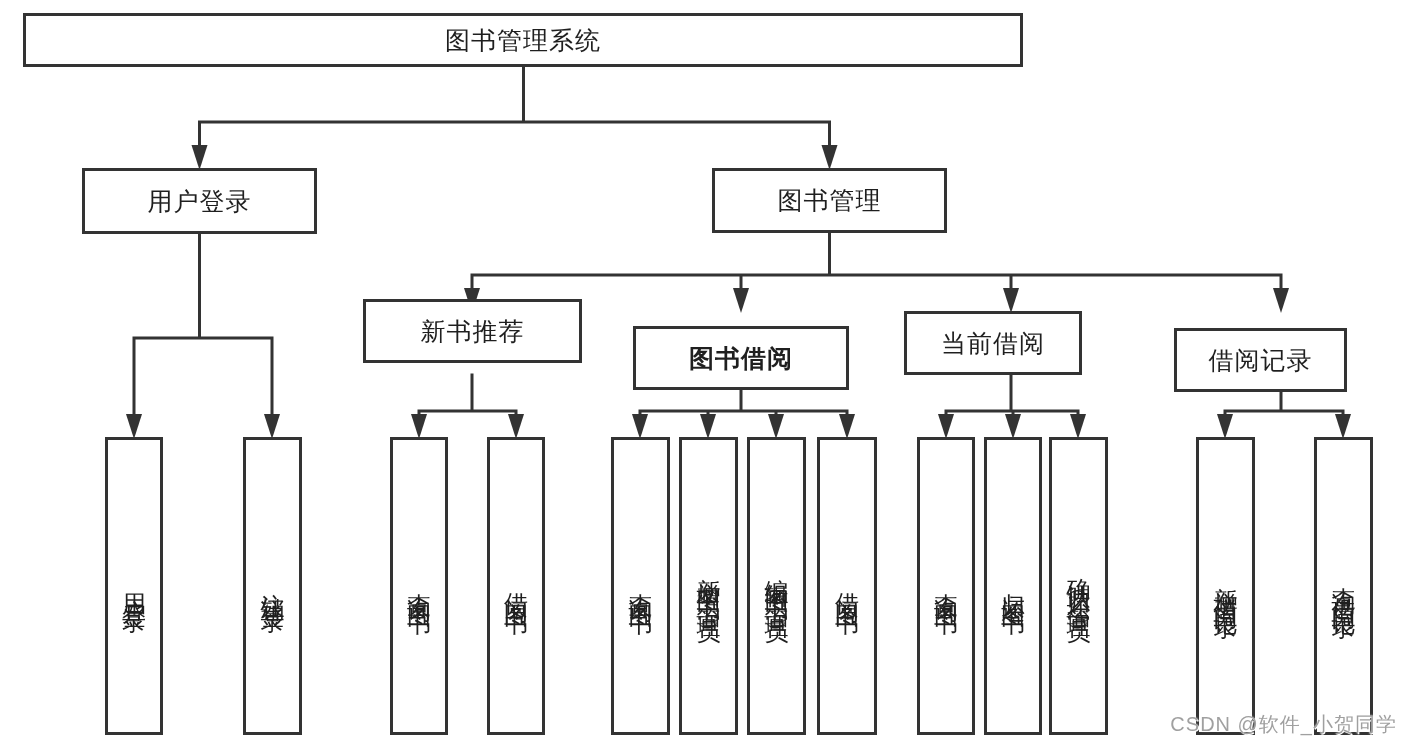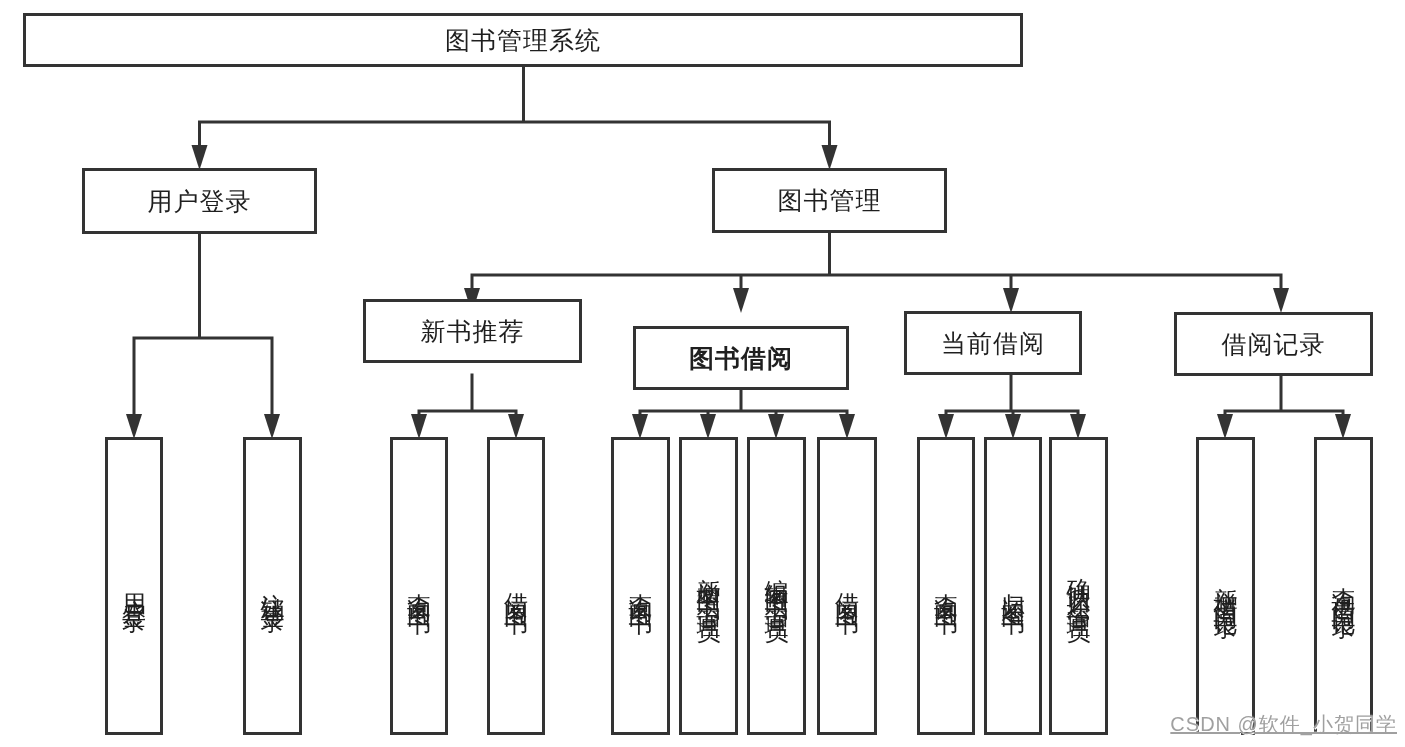--- a/index.html
+++ b/index.html
@@ -48,21 +48,20 @@
   #watermark {
     position: absolute;
     right: 8px;
     bottom: 9px;
     z-index: 5;
     font-size: 20px;
     color: #a0a0a0;
     letter-spacing: 1px;
     text-shadow: 0 0 2px #ffffff, 1px 1px 0 #ffffff;
     white-space: nowrap;
-    text-decoration: underline;
   }
 </style>
 </head>
 <body>
 
 <div id="canvas">
 
   <svg id="connectors" viewBox="0 0 1405 747" xmlns="http://www.w3.org/2000/svg">
 
     <path class="connector-line" d="M523.5 67 V122 M199.5 122 H829.5 M199.5 122 V150 M829.5 122 V150"></path>
@@ -112,21 +111,21 @@
 
   <div class="box h-box" style="left:363px; top:299px; width:219px; height:64px;">
     <span>新书推荐</span>
   </div>
   <div class="box h-box" style="left:633px; top:326px; width:216px; height:64px;font-weight:bold;">
     <span>图书借阅</span>
   </div>
   <div class="box h-box" style="left:904px; top:311px; width:178px; height:64px;">
     <span>当前借阅</span>
   </div>
-  <div class="box h-box" style="left:1174px; top:312px; width:199px; height:64px;">
+  <div class="box h-box" style="left:1174px; top:328px; width:173px; height:64px;">
     <span>借阅记录</span>
   </div>
 
   <div class="box v-box" style="left:105px; top:437px; width:58px; height:298px;">
     <span>用户登录</span>
   </div>
   <div class="box v-box" style="left:243px; top:437px; width:59px; height:298px;">
     <span>注销登录</span>
   </div>
 

